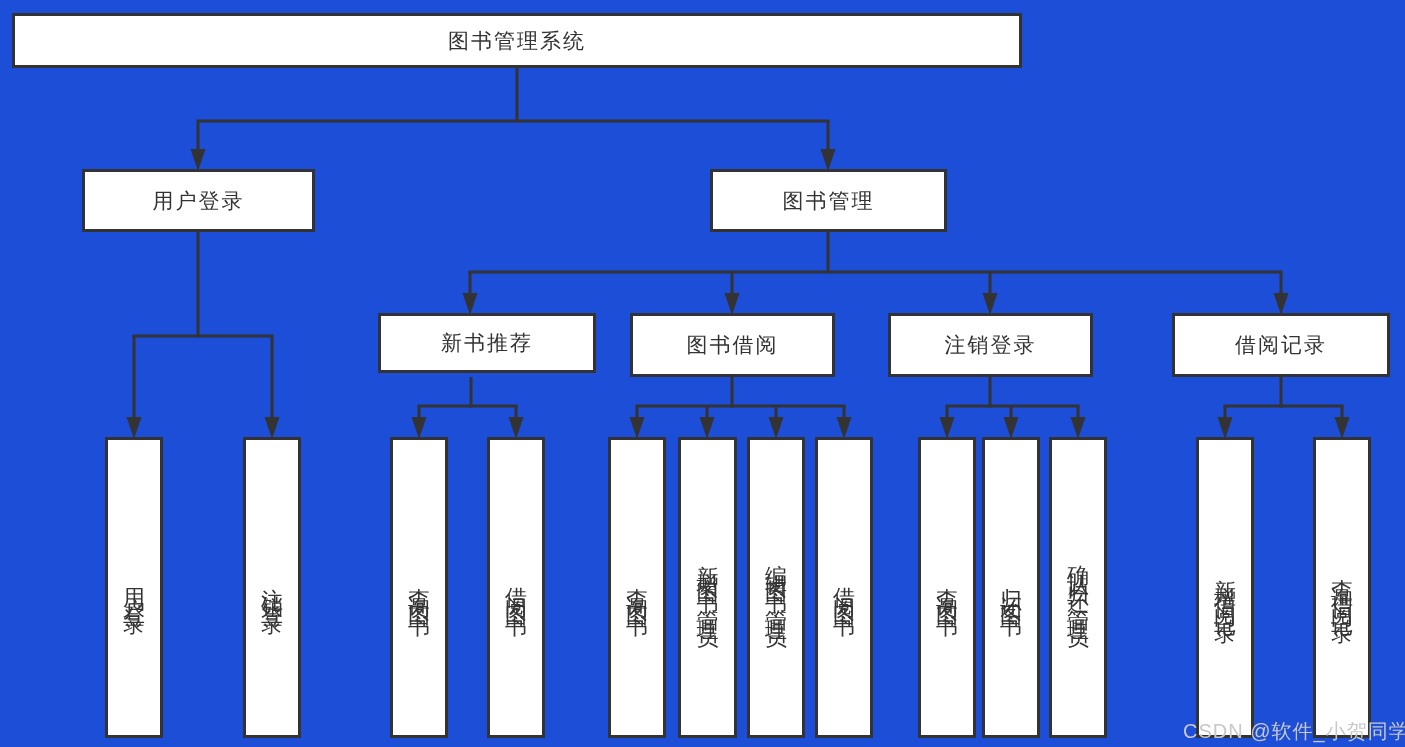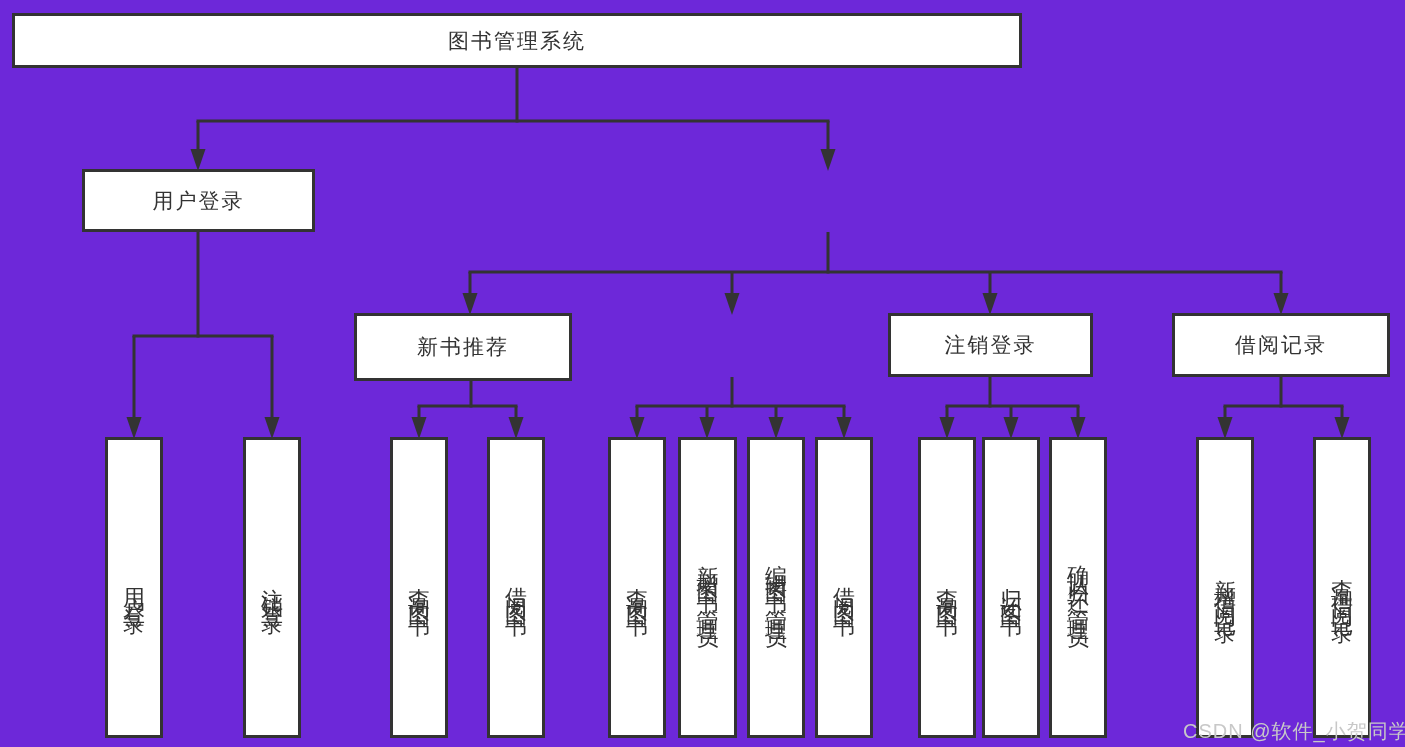--- a/index.html
+++ b/index.html
@@ -1,20 +1,20 @@
 <!DOCTYPE html>
 <html><head>
 <meta charset="utf-8">
 <style>
   html, body { margin: 0; padding: 0; background: #ffffff; }
   .canvas {
     position: relative;
     width: 1405px;
     height: 747px;
-    background: #6d28d9;
+    background: #1d4ed8;
     font-family: "Liberation Sans", sans-serif;
     overflow: hidden;
   }
   svg.connectors {
     position: absolute;
     left: 0; top: 0;
     z-index: 0;
   }
   .node {
     position: absolute;
@@ -110,22 +110,24 @@
     <line x1="1223.5" y1="406" x2="1343.5" y2="406"></line>
     <line x1="1225" y1="406" x2="1225" y2="418"></line>
     <polygon points="1217.5,417 1232.5,417 1225,439" stroke="none"></polygon>
     <line x1="1342" y1="406" x2="1342" y2="418"></line>
     <polygon points="1334.5,417 1349.5,417 1342,439" stroke="none"></polygon>
   </svg>
 
   <div class="node h" style="left:12px; top:13px; width:1010px; height:55px;">图书管理系统</div>
 
   <div class="node h" style="left:82px; top:169px; width:233px; height:63px;">用户登录</div>
+  <div class="node h" style="left:710px; top:169px; width:237px; height:63px;">图书管理</div>
 
-  <div class="node h" style="left:354px; top:313px; width:218px; height:68px;">新书推荐</div>
+  <div class="node h" style="left:378px; top:313px; width:218px; height:60px;">新书推荐</div>
+  <div class="node h" style="left:630px; top:313px; width:205px; height:64px;">图书借阅</div>
   <div class="node h" style="left:888px; top:313px; width:205px; height:64px;">注销登录</div>
   <div class="node h" style="left:1172px; top:313px; width:218px; height:64px;">借阅记录</div>
 
   <div class="node v" style="left:105px; top:437px; width:58px; height:301px;">用户登录</div>
   <div class="node v" style="left:243px; top:437px; width:58px; height:301px;">注销登录</div>
 
   <div class="node v" style="left:390px; top:437px; width:58px; height:301px;">查询图书</div>
   <div class="node v" style="left:487px; top:437px; width:58px; height:301px;">借阅图书</div>
 
   <div class="node v" style="left:608px; top:437px; width:58px; height:301px;">查询图书</div>

